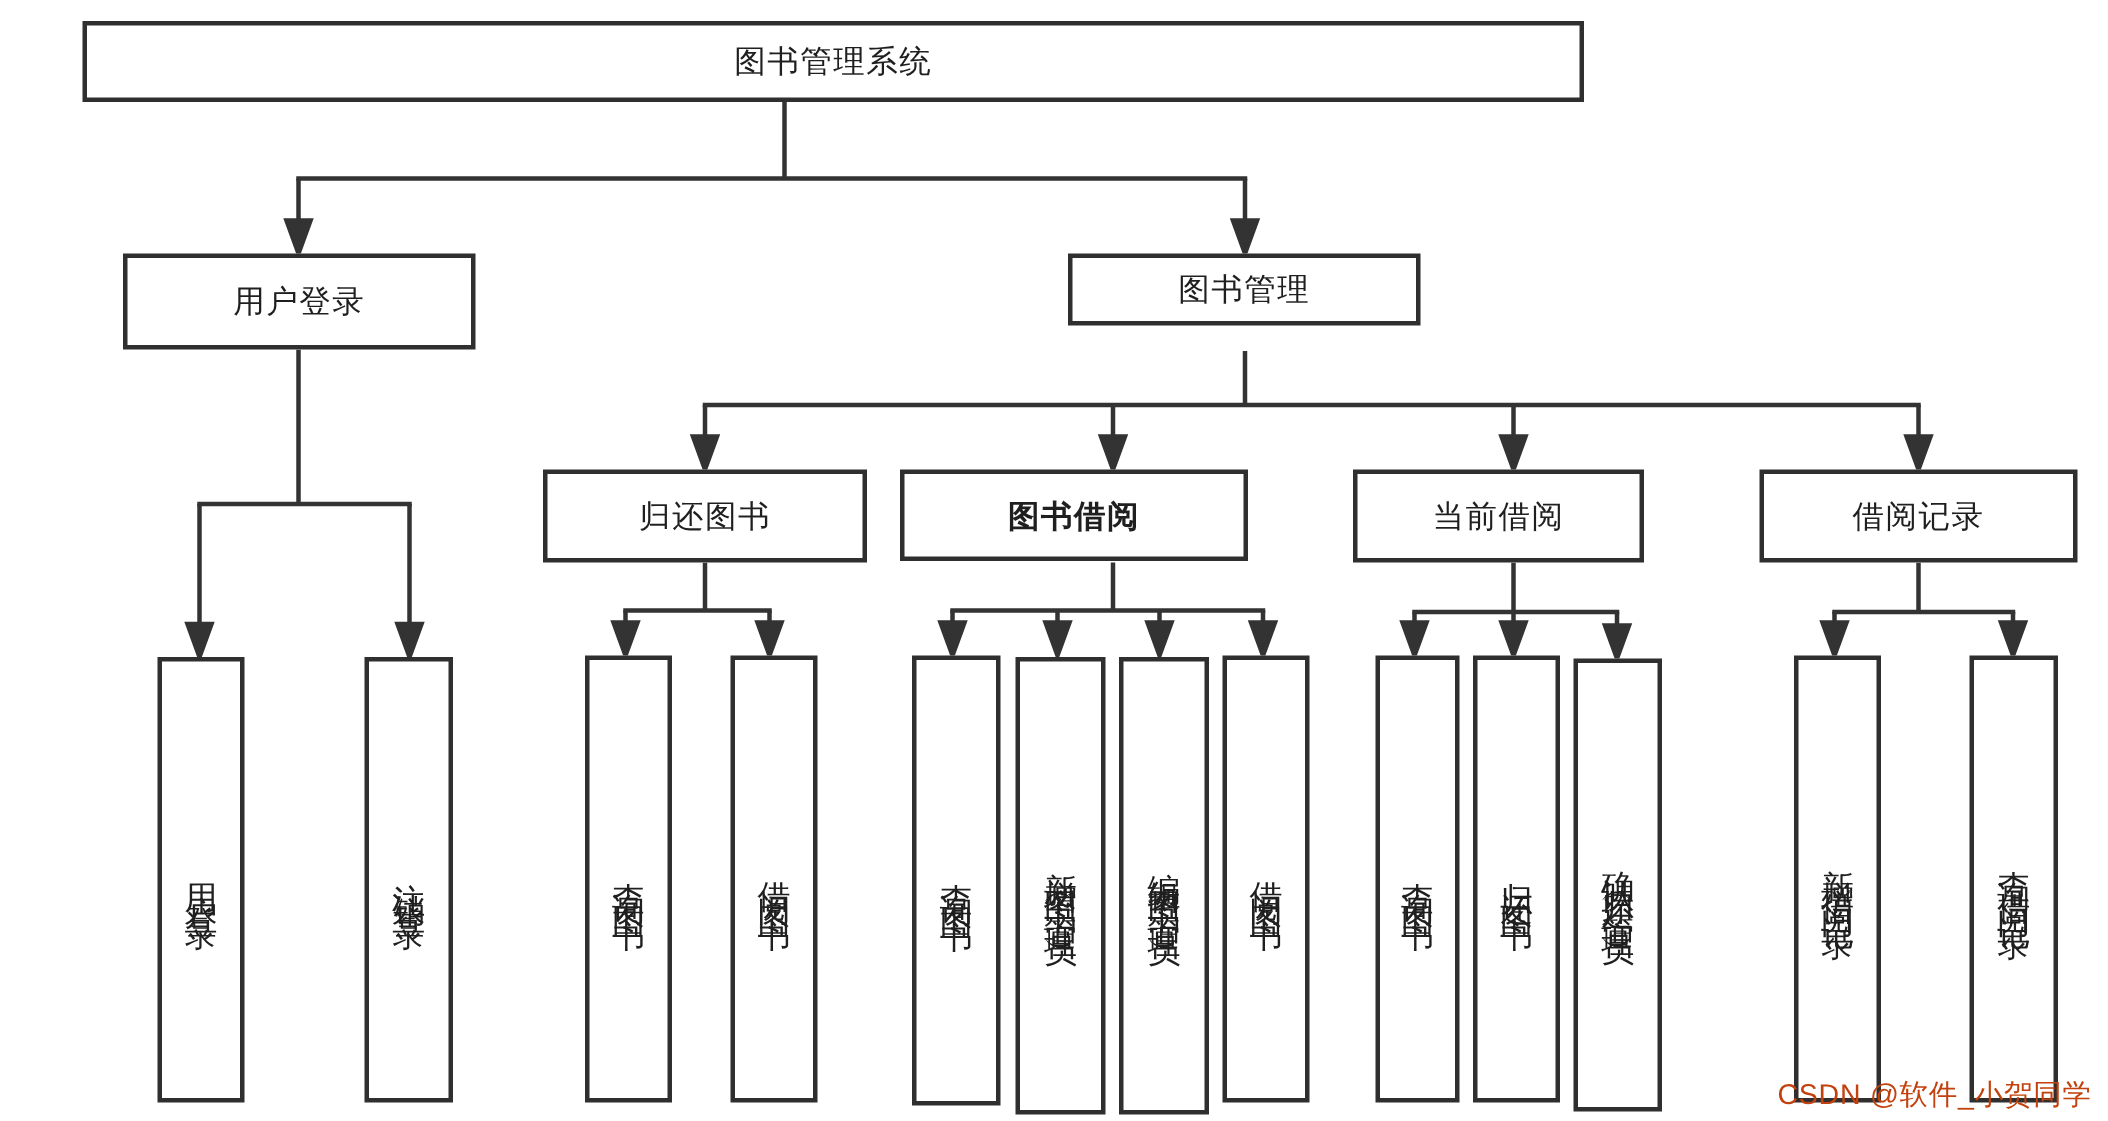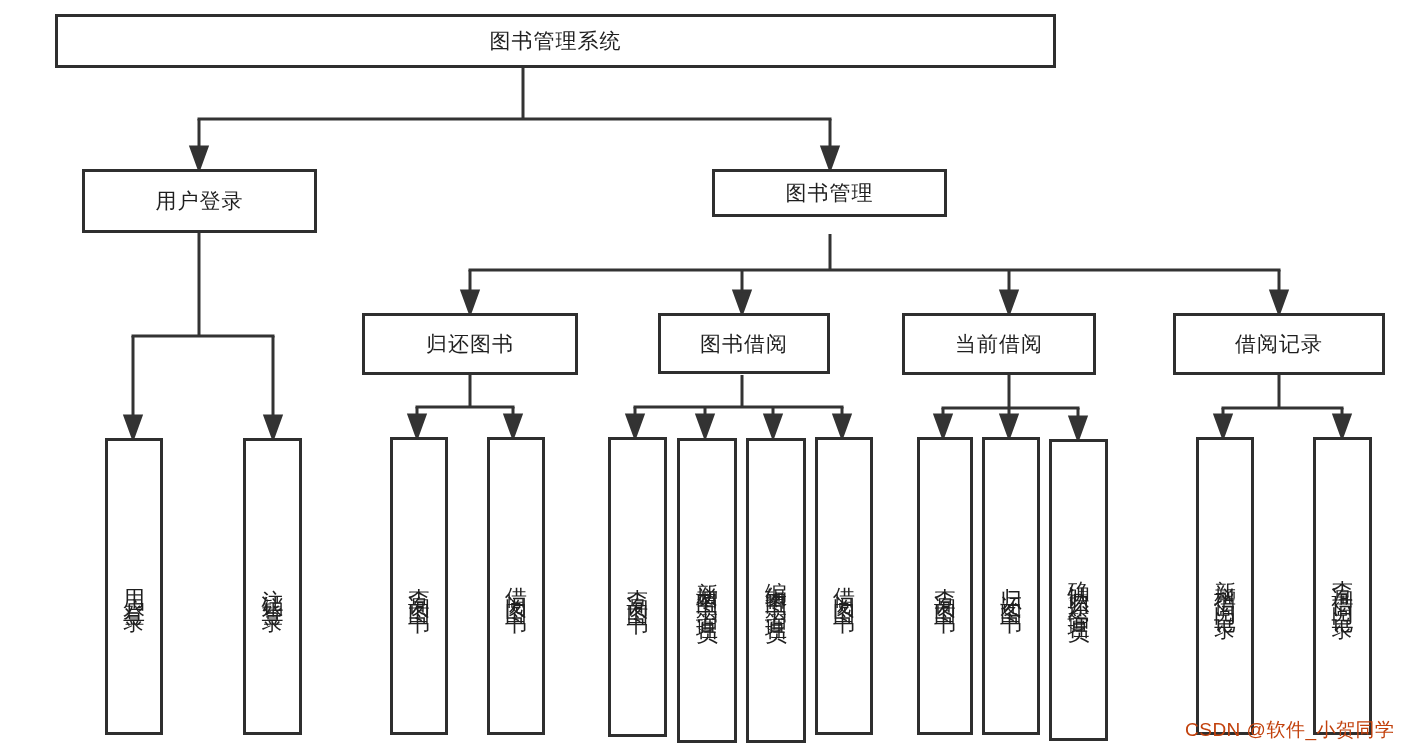--- a/index.html
+++ b/index.html
@@ -137,21 +137,21 @@
       <polygon points="1342,437 1334,415 1350,415"></polygon>
     </g>
   </svg>
 
   <div class="node h" style="left:22px; top:14px; width:1001px; height:54px;margin-left:33px;">图书管理系统</div>
 
   <div class="node h" style="left:82px; top:169px; width:235px; height:64px;">用户登录</div>
   <div class="node h" style="left:712px; top:169px; width:235px; height:48px;">图书管理</div>
 
   <div class="node h" style="left:362px; top:313px; width:216px; height:62px;">归还图书</div>
-  <div class="node h" style="left:658px; top:313px; width:172px; height:61px;">图书借阅</div>
+  <div class="node h" style="left:600px; top:313px; width:232px; height:61px;font-weight:bold;">图书借阅</div>
   <div class="node h" style="left:902px; top:313px; width:194px; height:62px;">当前借阅</div>
   <div class="node h" style="left:1173px; top:313px; width:212px; height:62px;">借阅记录</div>
 
   <div class="node v" style="left:105px; top:438px; width:58px; height:297px;">用户登录</div>
   <div class="node v" style="left:243px; top:438px; width:59px; height:297px;">注销登录</div>
 
   <div class="node v" style="left:390px; top:437px; width:58px; height:298px;">查询图书</div>
   <div class="node v" style="left:487px; top:437px; width:58px; height:298px;">借阅图书</div>
 
   <div class="node v" style="left:608px; top:437px; width:59px; height:300px;">查询图书</div>

